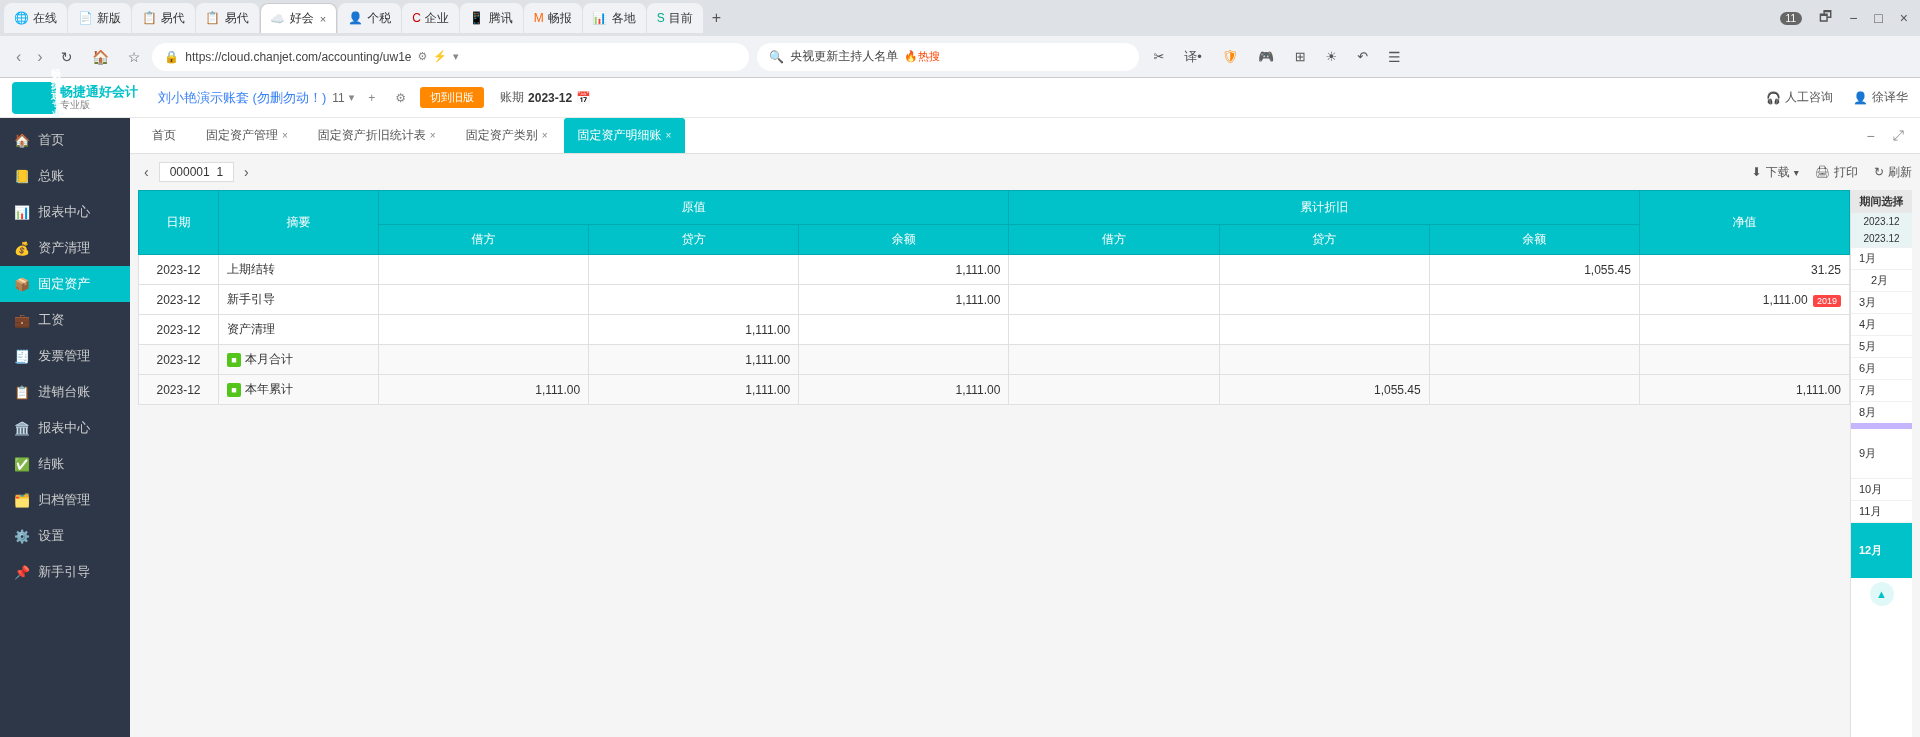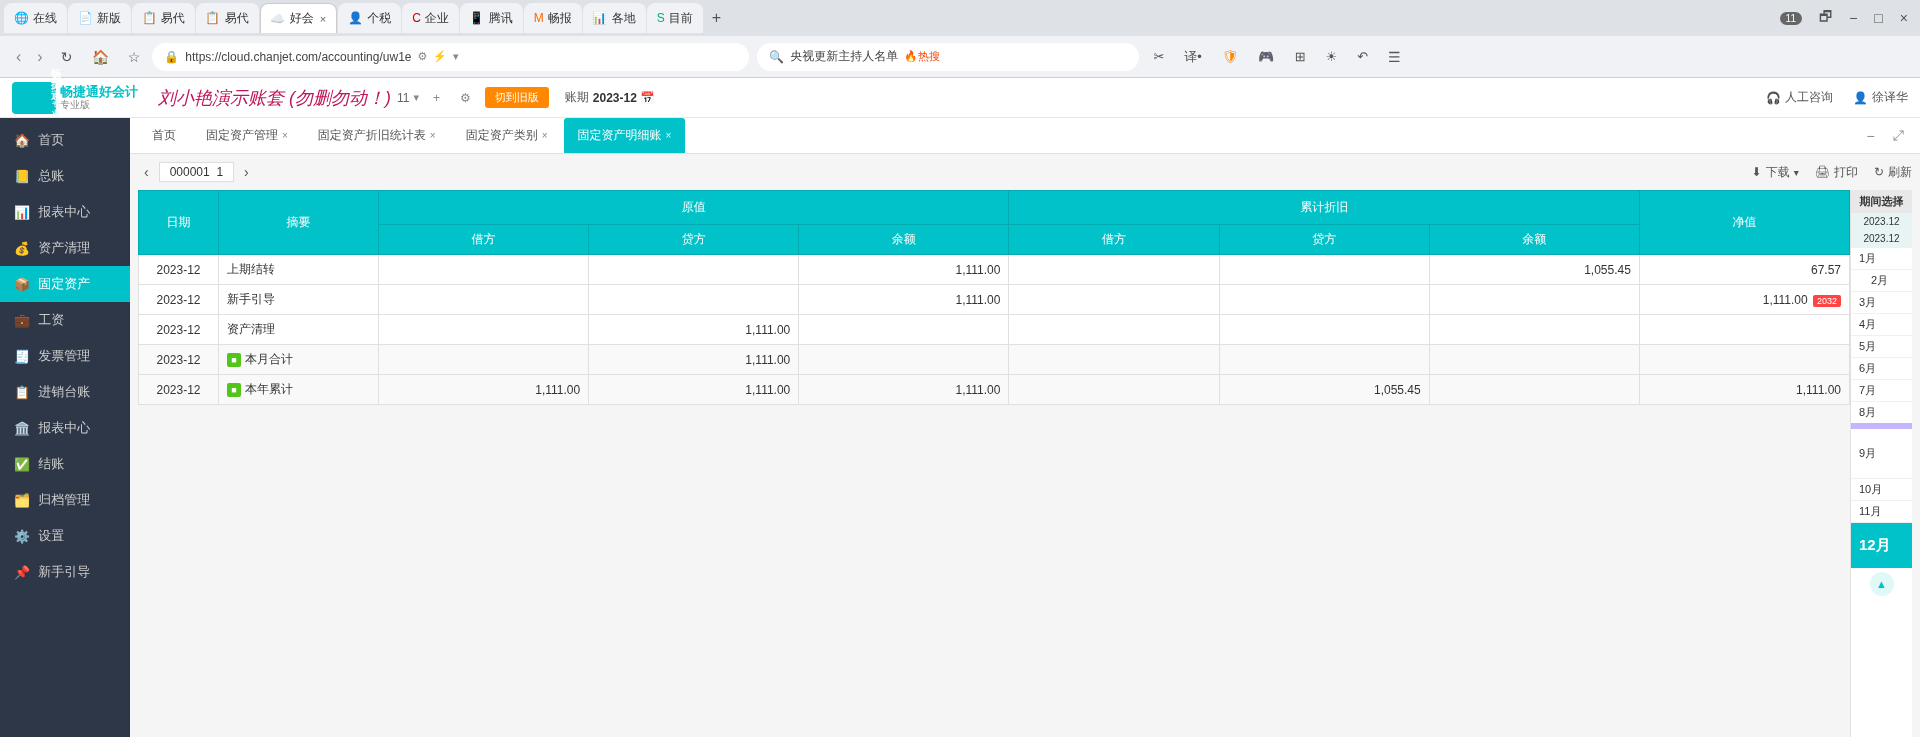--- a/index.html
+++ b/index.html
@@ -101,21 +101,21 @@
     <div style="width:32px;height:32px;background:#00c2c8;border-radius:4px;display:flex;align-items:center;justify-content:center;color:white;font-size:11px;font-weight:bold;flex-direction:column;padding-left:44px;">
       <span style="font-size:10px;line-height:1.1;">畅捷通</span>
       <span style="font-size:8px;line-height:1.1;color:#e0f8f8;">专业版</span>
     </div>
     <div style="display:flex;flex-direction:column;line-height:1.2;">
       <span style="font-size:13px;font-weight:bold;color:#00c2c8;">畅捷通好会计</span>
       <span style="font-size:10px;color:#888;">专业版</span>
     </div>
   </div>
   <div style="display:flex;align-items:center;gap:4px;margin-left:12px;cursor:pointer;">
-    <span style="font-size:18px;color:#be185d;font-style:italic;">刘小艳演示账套 (勿删勿动！)</span>
+    <span style="font-size:13px;color:#3b82f6;">刘小艳演示账套 (勿删勿动！)</span>
     <span style="font-size:12px;color:#666;margin-left:2px;">11</span>
     <span style="color:#888;font-size:11px;">▾</span>
   </div>
   <div style="padding:2px 6px;color:#888;cursor:pointer;">+</div>
   <div style="padding:2px 6px;color:#888;cursor:pointer;">⚙</div>
   <div style="font-size:11px;color:#fff;background:#ff8800;padding:3px 10px;border-radius:3px;cursor:pointer;">
     <span>切到旧版</span>
   </div>
   <div style="display:flex;align-items:center;gap:4px;margin-left:8px;">
     <span style="font-size:12px;color:#555;">账期</span>
@@ -291,33 +291,33 @@
 
               <tr>
                 <td style="padding:6px 8px;border:1px solid #e0e0e0;text-align:center;color:#333;">2023-12</td>
                 <td style="padding:6px 8px;border:1px solid #e0e0e0;text-align:left;color:#333;">上期结转</td>
                 <td style="padding:6px 8px;border:1px solid #e0e0e0;text-align:right;color:#333;"></td>
                 <td style="padding:6px 8px;border:1px solid #e0e0e0;text-align:right;color:#333;"></td>
                 <td style="padding:6px 8px;border:1px solid #e0e0e0;text-align:right;color:#333;">1,111.00</td>
                 <td style="padding:6px 8px;border:1px solid #e0e0e0;text-align:right;color:#333;"></td>
                 <td style="padding:6px 8px;border:1px solid #e0e0e0;text-align:right;color:#333;"></td>
                 <td style="padding:6px 8px;border:1px solid #e0e0e0;text-align:right;color:#333;">1,055.45</td>
-                <td style="padding:6px 8px;border:1px solid #e0e0e0;text-align:right;color:#333;">67.57</td>
+                <td style="padding:6px 8px;border:1px solid #e0e0e0;text-align:right;color:#333;">31.25</td>
               </tr>
 
               <tr>
                 <td style="padding:6px 8px;border:1px solid #e0e0e0;text-align:center;color:#333;">2023-12</td>
                 <td style="padding:6px 8px;border:1px solid #e0e0e0;text-align:left;color:#333;">新手引导</td>
                 <td style="padding:6px 8px;border:1px solid #e0e0e0;text-align:right;color:#333;"></td>
                 <td style="padding:6px 8px;border:1px solid #e0e0e0;text-align:right;color:#333;"></td>
                 <td style="padding:6px 8px;border:1px solid #e0e0e0;text-align:right;color:#333;">1,111.00</td>
                 <td style="padding:6px 8px;border:1px solid #e0e0e0;text-align:right;color:#333;"></td>
                 <td style="padding:6px 8px;border:1px solid #e0e0e0;text-align:right;color:#333;"></td>
                 <td style="padding:6px 8px;border:1px solid #e0e0e0;text-align:right;color:#333;"></td>
-                <td style="padding:6px 8px;border:1px solid #e0e0e0;text-align:right;color:#333;">1,111.00 <span style="background:#ff4444;color:#fff;font-size:9px;padding:1px 4px;border-radius:2px;margin-left:2px;">2032</span></td>
+                <td style="padding:6px 8px;border:1px solid #e0e0e0;text-align:right;color:#333;">1,111.00 <span style="background:#ff4444;color:#fff;font-size:9px;padding:1px 4px;border-radius:2px;margin-left:2px;">2019</span></td>
               </tr>
 
               <tr>
                 <td style="padding:6px 8px;border:1px solid #e0e0e0;text-align:center;color:#333;">2023-12</td>
                 <td style="padding:6px 8px;border:1px solid #e0e0e0;text-align:left;color:#333;margin-top:45px;">资产清理</td>
                 <td style="padding:6px 8px;border:1px solid #e0e0e0;text-align:right;color:#333;"></td>
                 <td style="padding:6px 8px;border:1px solid #e0e0e0;text-align:right;color:#333;">1,111.00</td>
                 <td style="padding:6px 8px;border:1px solid #e0e0e0;text-align:right;color:#333;"></td>
                 <td style="padding:6px 8px;border:1px solid #e0e0e0;text-align:right;color:#333;"></td>
                 <td style="padding:6px 8px;border:1px solid #e0e0e0;text-align:right;color:#333;"></td>
@@ -392,21 +392,21 @@
           </div>
           <div style="padding:17px 8px;cursor:pointer;color:#333;font-size:11px;border-top:6px solid #c4b5fd;">
             <span>9月</span>
           </div>
           <div style="padding:3px 8px;cursor:pointer;color:#333;font-size:11px;border-top:1px solid #f0f0f0;">
             <span>10月</span>
           </div>
           <div style="padding:3px 8px;cursor:pointer;color:#333;font-size:11px;border-top:1px solid #f0f0f0;">
             <span>11月</span>
           </div>
-          <div style="padding:13px 8px;cursor:pointer;color:#fff;background:#00c2c8;font-size:15px;border-top:1px solid #f0f0f0;font-weight:bold;">
+          <div style="padding:20px 8px;cursor:pointer;color:#fff;background:#00c2c8;font-size:11px;border-top:1px solid #f0f0f0;font-weight:bold;">
             <span>12月</span>
           </div>
 
           <div style="display:flex;align-items:center;justify-content:center;padding:4px;cursor:pointer;color:#00c2c8;background:#e0f8f8;border-radius:50%;margin:4px auto;width:24px;height:24px;">▲</div>
         </div>
 
       </div>
     </div>
   </div>
 </div>

